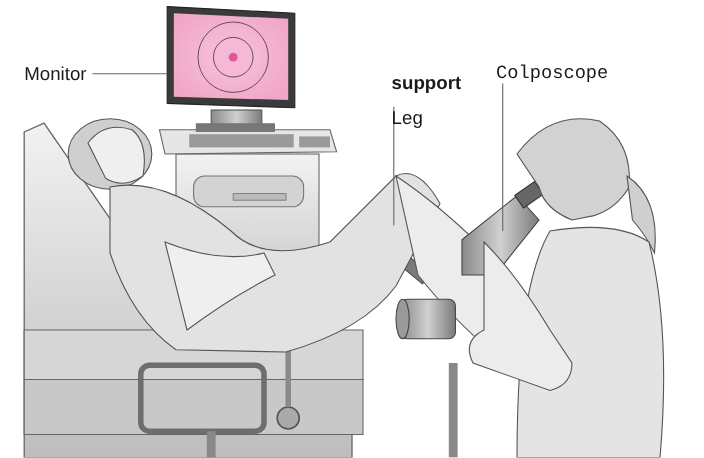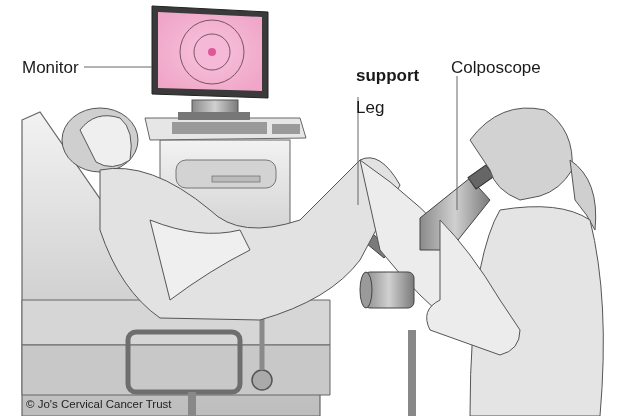--- a/index.html
+++ b/index.html
@@ -85,16 +85,15 @@
     </g>
 
     <line x1="84" y1="67" x2="152" y2="67" stroke="#666" stroke-width="1"></line>
     <line x1="358" y1="97" x2="358" y2="205" stroke="#666" stroke-width="1"></line>
     <line x1="457" y1="76" x2="457" y2="210" stroke="#666" stroke-width="1"></line>
   </svg>
 
   <div class="label" style="left:22px; top:58px;">Monitor</div>
   <div class="label" style="left:356px; top:58px;margin-top:40px;">Leg</div>
   <div class="label" style="left:356px; top:66px;font-weight:bold;">support</div>
-  <div class="label" style="left:451px; top:58px;">Colposcope</div>
+  <div class="label" style="left:451px; top:58px;font-family:Liberation Mono, monospace;">Colposcope</div>
 
-  <div class="credit">© Jo's Cervical Cancer Trust</div>
 </div>
 
 </body></html>

